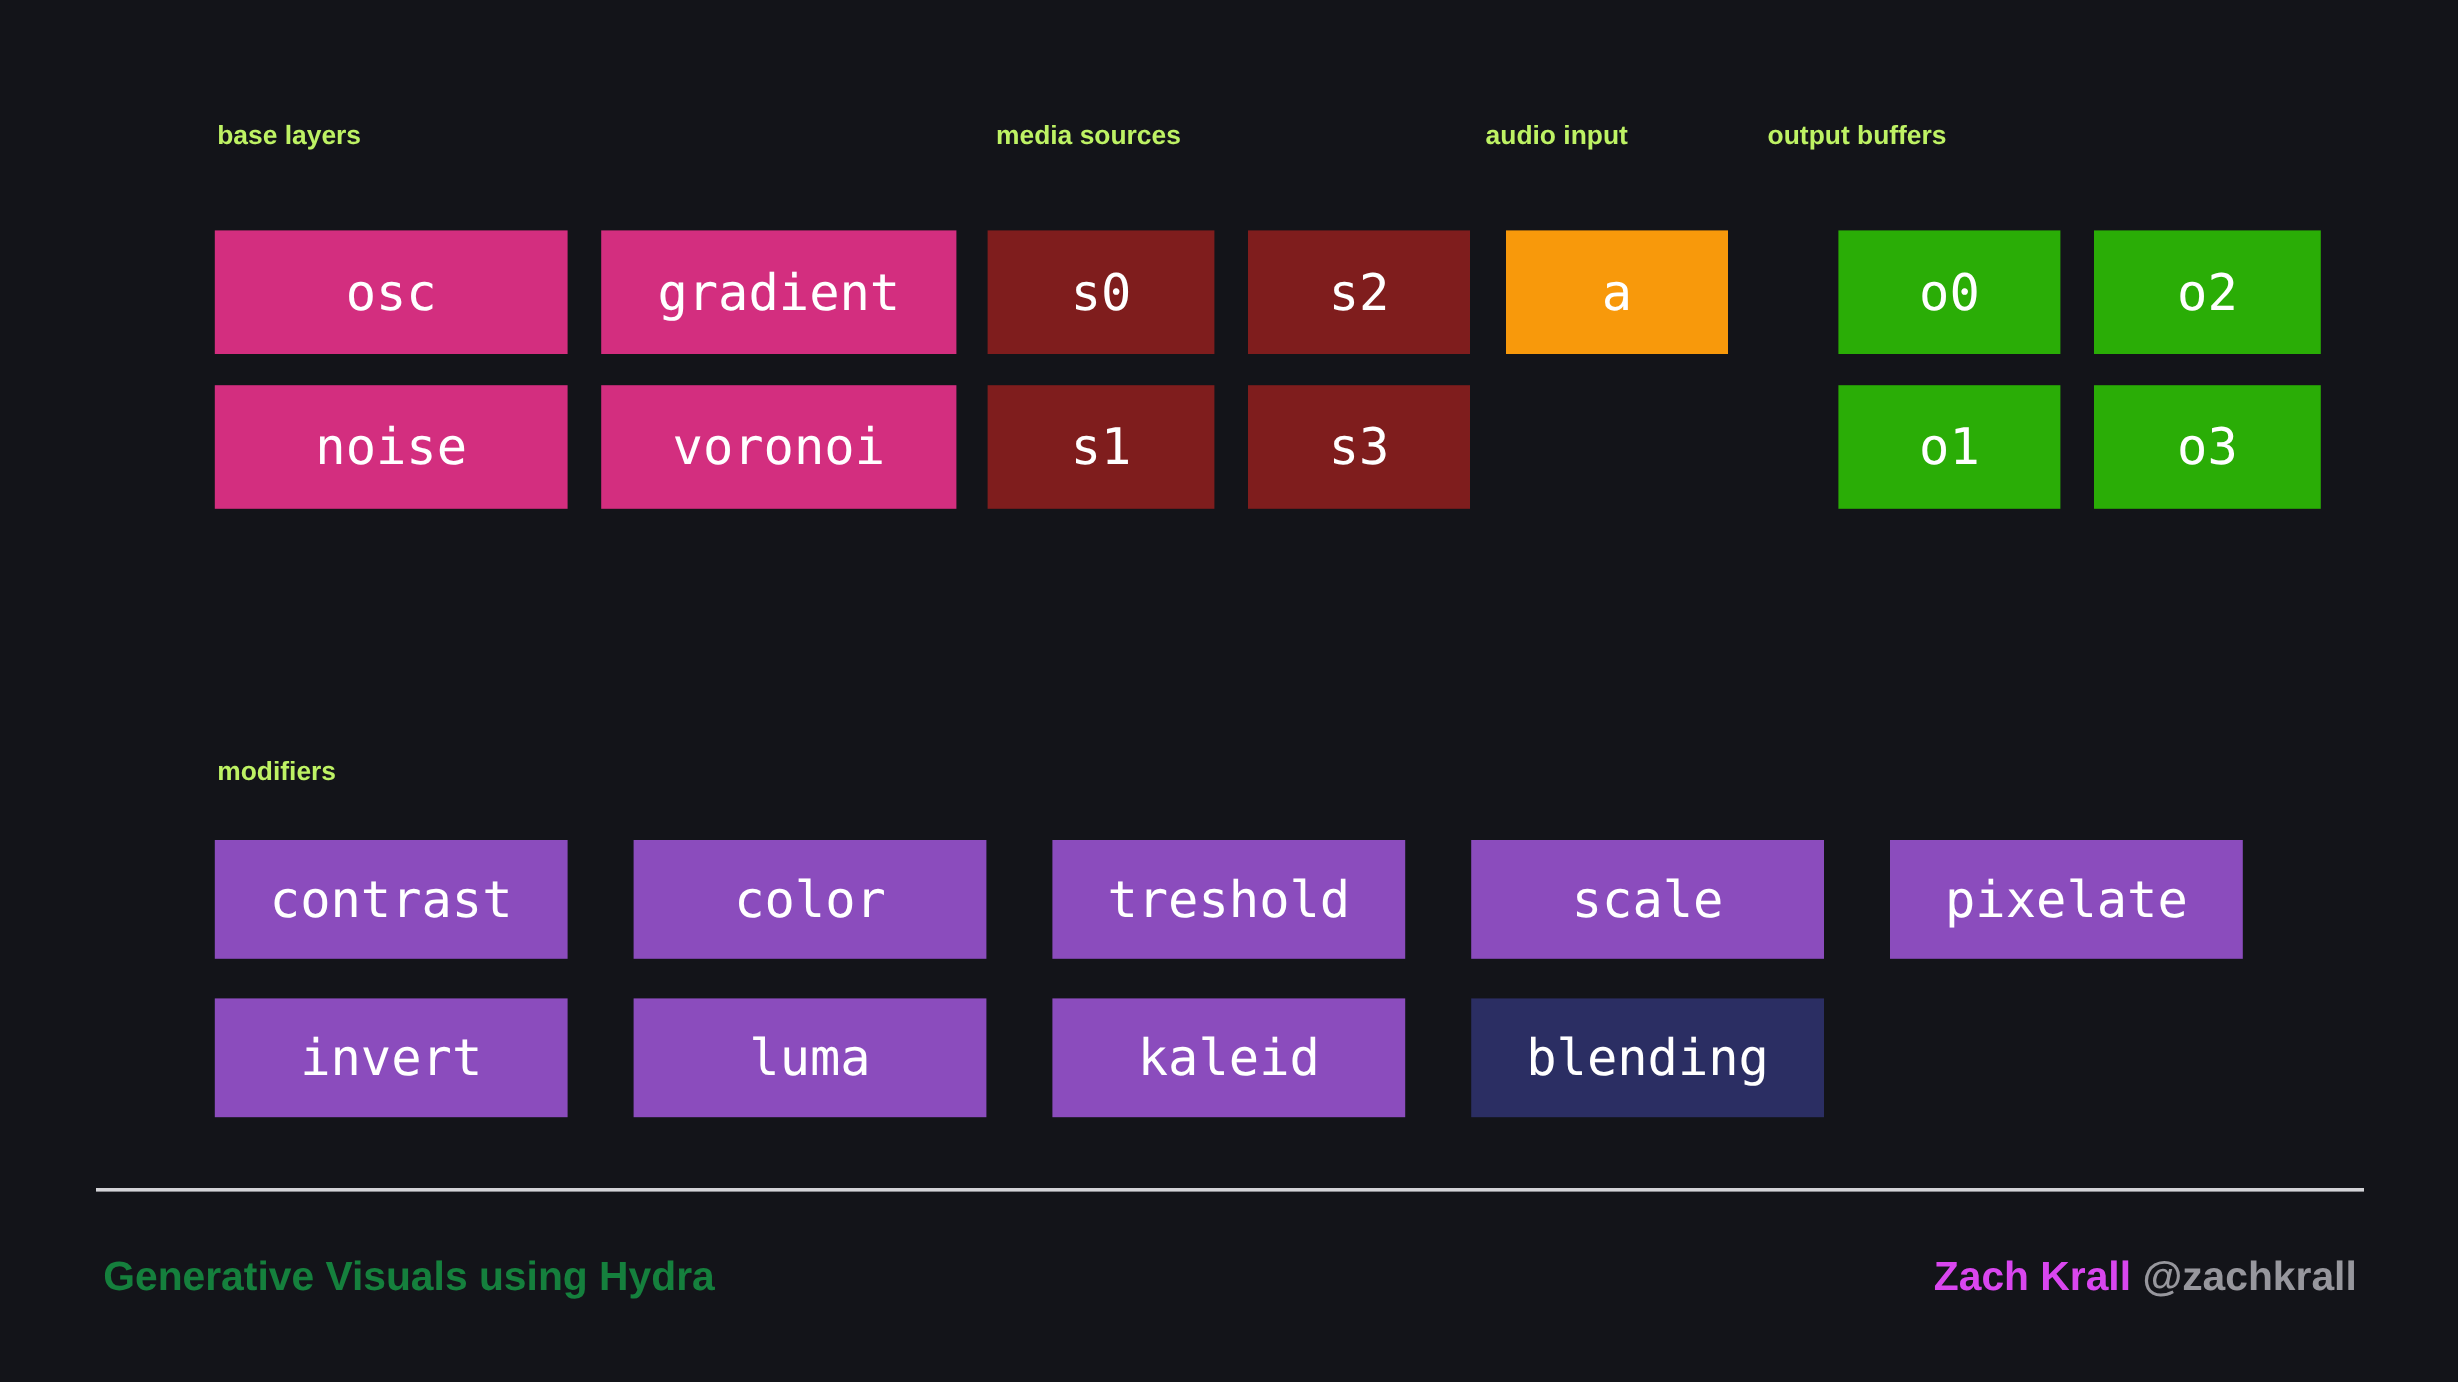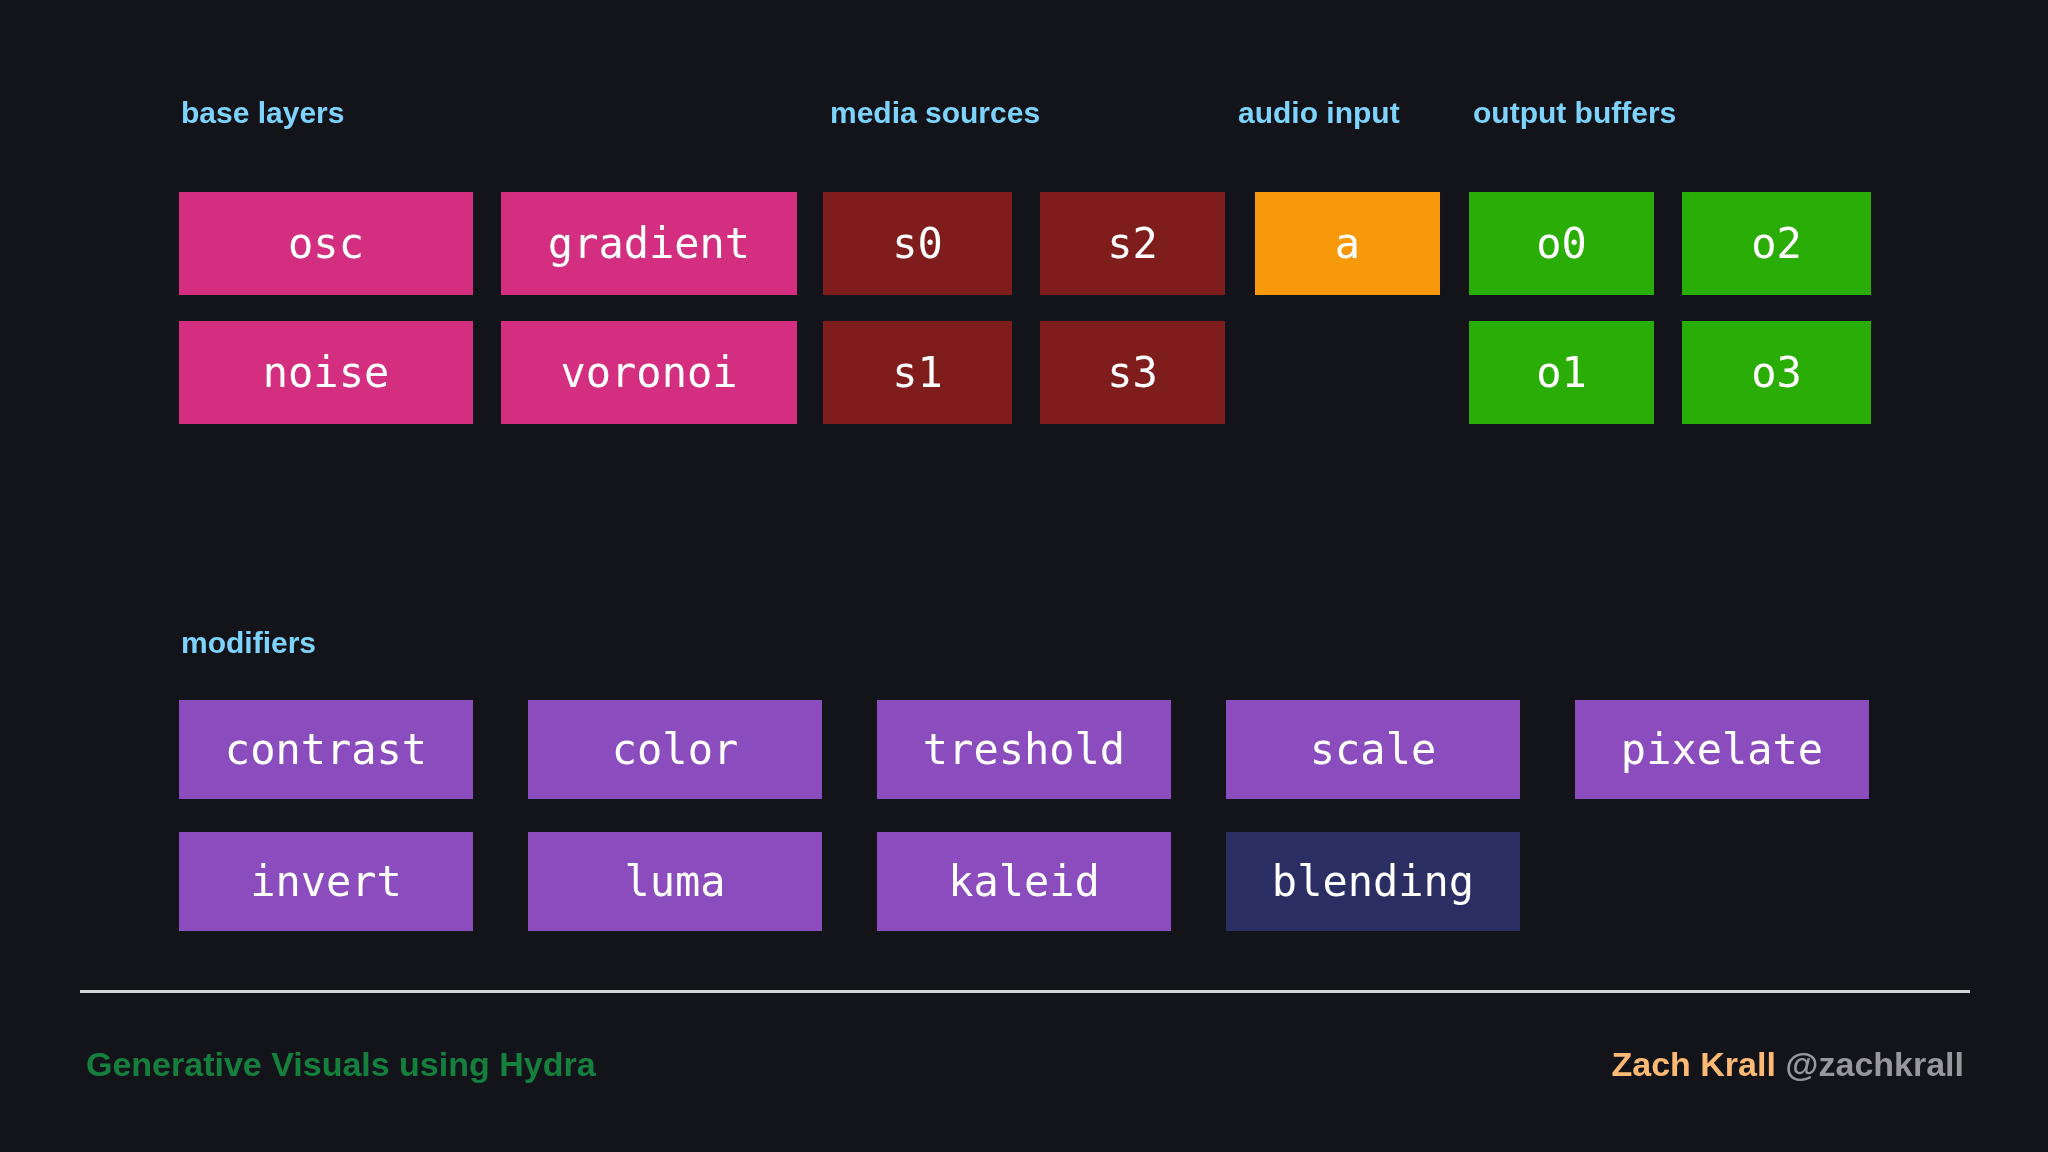--- a/index.html
+++ b/index.html
@@ -10,34 +10,34 @@
   .slide {
     position: relative;
     width: 2048px;
     height: 1152px;
     background: #131419;
     overflow: hidden;
     font-family: "Liberation Sans", sans-serif;
   }
   .section-label {
     position: absolute;
-    color: #7dd3fc;
-    font-size: 30px;
+    color: #bef264;
+    font-size: 22px;
     font-weight: 700;
     line-height: 36px;
     white-space: nowrap;
   }
   .grid {
     position: absolute;
     display: grid;
   }
   .grid-base     { left: 179px; top: 192px; grid-template-columns: 294px 296px; grid-auto-rows: 103px; column-gap: 28px; row-gap: 26px; }
   .grid-media    { left: 823px; top: 192px; grid-template-columns: 189px 185px; grid-auto-rows: 103px; column-gap: 28px; row-gap: 26px; }
   .grid-audio    { left: 1255px; top: 192px; grid-template-columns: 185px; grid-auto-rows: 103px; }
-  .grid-output   { left: 1469px; top: 192px; grid-template-columns: 185px 189px; grid-auto-rows: 103px; column-gap: 28px; row-gap: 26px; }
+  .grid-output   { left: 1532px; top: 192px; grid-template-columns: 185px 189px; grid-auto-rows: 103px; column-gap: 28px; row-gap: 26px; }
   .grid-modifiers{ left: 179px; top: 700px; grid-template-columns: repeat(5, 294px); grid-auto-rows: 99px; column-gap: 55px; row-gap: 33px; }
   .block {
     display: flex;
     align-items: center;
     justify-content: center;
     color: #ffffff;
     font-family: "DejaVu Sans Mono", monospace;
     font-size: 42px;
     line-height: 1;
     white-space: nowrap;
@@ -68,21 +68,21 @@
   }
   .footer-credit {
     position: absolute;
     right: 84px;
     top: 1044px;
     font-size: 34px;
     font-weight: 700;
     line-height: 40px;
     white-space: nowrap;
   }
-  .footer-credit .author { color: #fdba74; }
+  .footer-credit .author { color: #d946ef; }
   .footer-credit .handle { color: #97979d; }
 </style>
 </head>
 <body>
 
 <div class="slide">
 
   <span class="section-label" style="left:181px; top:95px;">base layers</span>
   <span class="section-label" style="left:830px; top:95px;">media sources</span>
   <span class="section-label" style="left:1238px; top:95px;">audio input</span>

